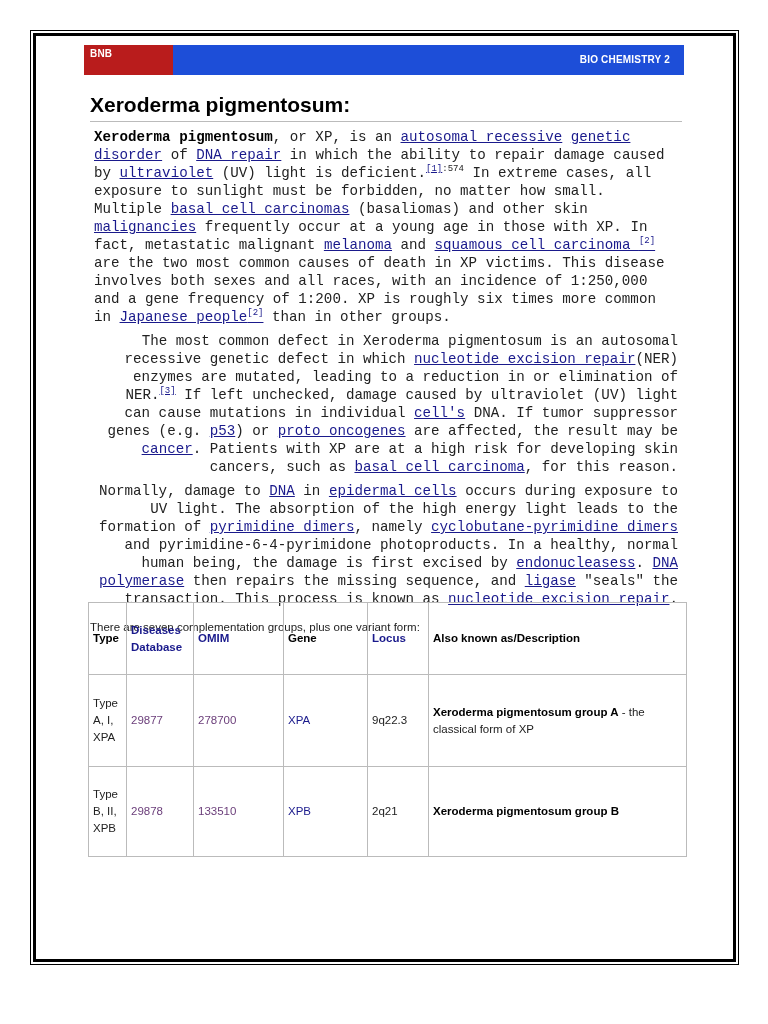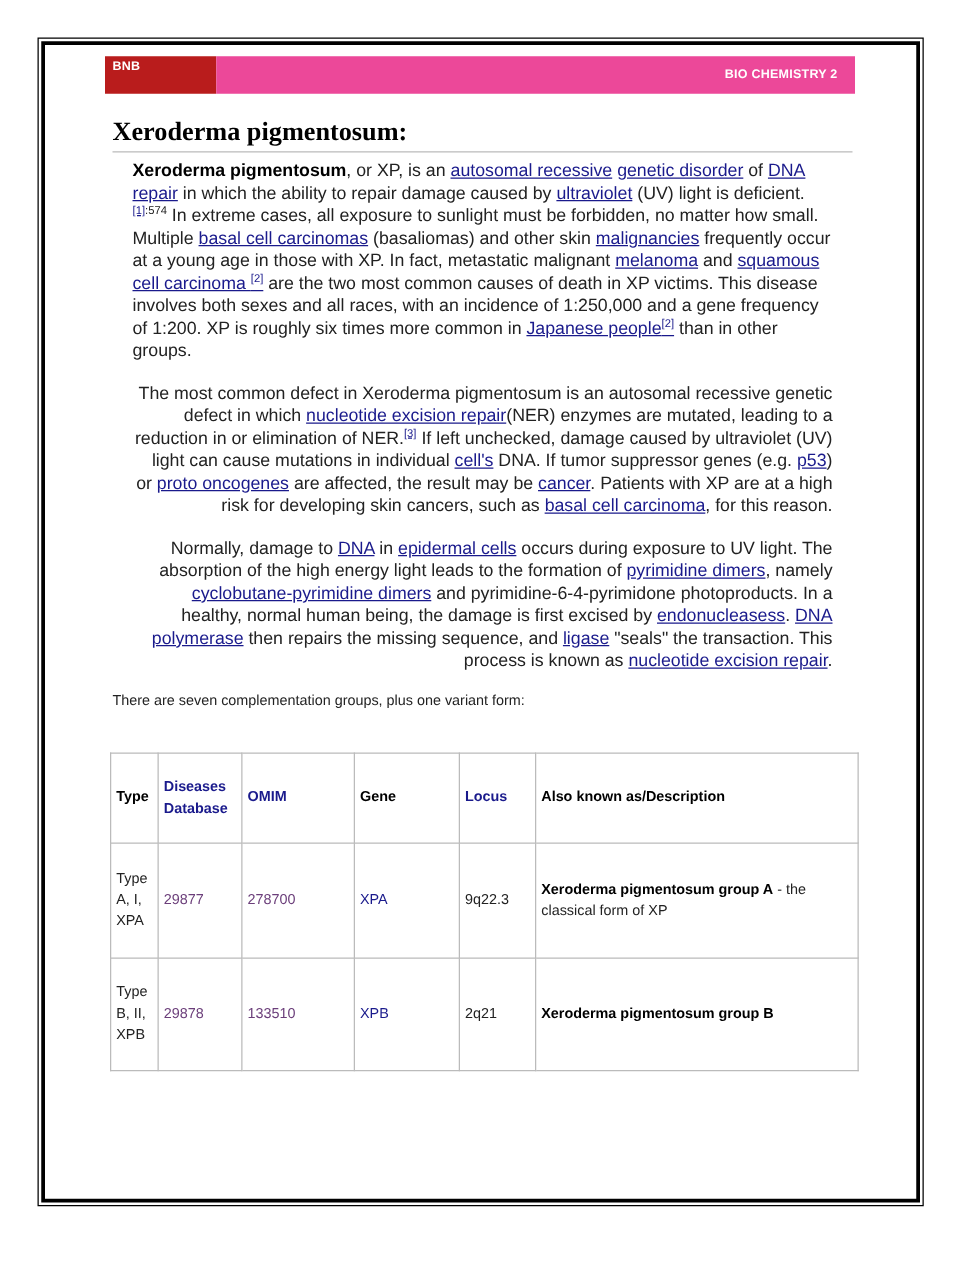--- a/index.html
+++ b/index.html
@@ -5,26 +5,26 @@
   html, body { margin:0; padding:0; background:#fff; }
   body { width:768px; height:1024px; position:relative; overflow:hidden;
          font-family:"Liberation Sans", sans-serif; color:#222; }
   .frame-outer { position:absolute; left:30px; top:30px; width:707px; height:933px;
                  border:1px solid #000; }
   .frame-inner { position:absolute; left:33px; top:33px; width:697px; height:923px;
                  border:3px solid #000; }
   .header { position:absolute; left:84px; top:45px; width:600px; height:30px; display:flex; }
   .hdr-left { width:89px; background:#b91c1c; color:#fff; font-size:10px; font-weight:bold;
               padding:3px 0 0 6px; box-sizing:border-box; letter-spacing:0.2px; }
-  .hdr-right { flex:1; background:#ec4899; color:#fff; font-size:10px; font-weight:bold;
+  .hdr-right { flex:1; background:#1d4ed8; color:#fff; font-size:10px; font-weight:bold;
                text-align:right; padding:9px 14px 0 0; box-sizing:border-box; letter-spacing:0.2px; }
   .content { position:absolute; left:90px; top:92px; width:592px; }
   h1 { margin:0; font-size:21px; font-weight:bold; color:#000; padding-bottom:3px;
-       border-bottom:1px solid #bbb; line-height:26px;font-family:Liberation Serif, serif; }
-  p { margin:16px; font-size:14.2px; line-height:18px; }
+       border-bottom:1px solid #bbb; line-height:26px; }
+  p { margin:4px; font-size:14.2px; line-height:18px;font-family:Liberation Mono, monospace; }
   p.first { margin-top:6px; }
   p + p { margin-top:6px;text-align:right; }
   a.link { color:#1a1a8c; text-decoration:underline; }
   sup { font-size:9px; line-height:0; }
   sup a { color:#1a1a8c; }
   b { color:#000; }
   h2 { margin:6px 0 0 0; font-size:17px; font-weight:normal; color:#000;
        border-bottom:1px solid #bbb; line-height:22px; padding-bottom:1px; }
   .intro { font-size:11.5px; margin-top:12px; line-height:14px; }
   table { position:absolute; left:88px; top:602px; border-collapse:collapse;

